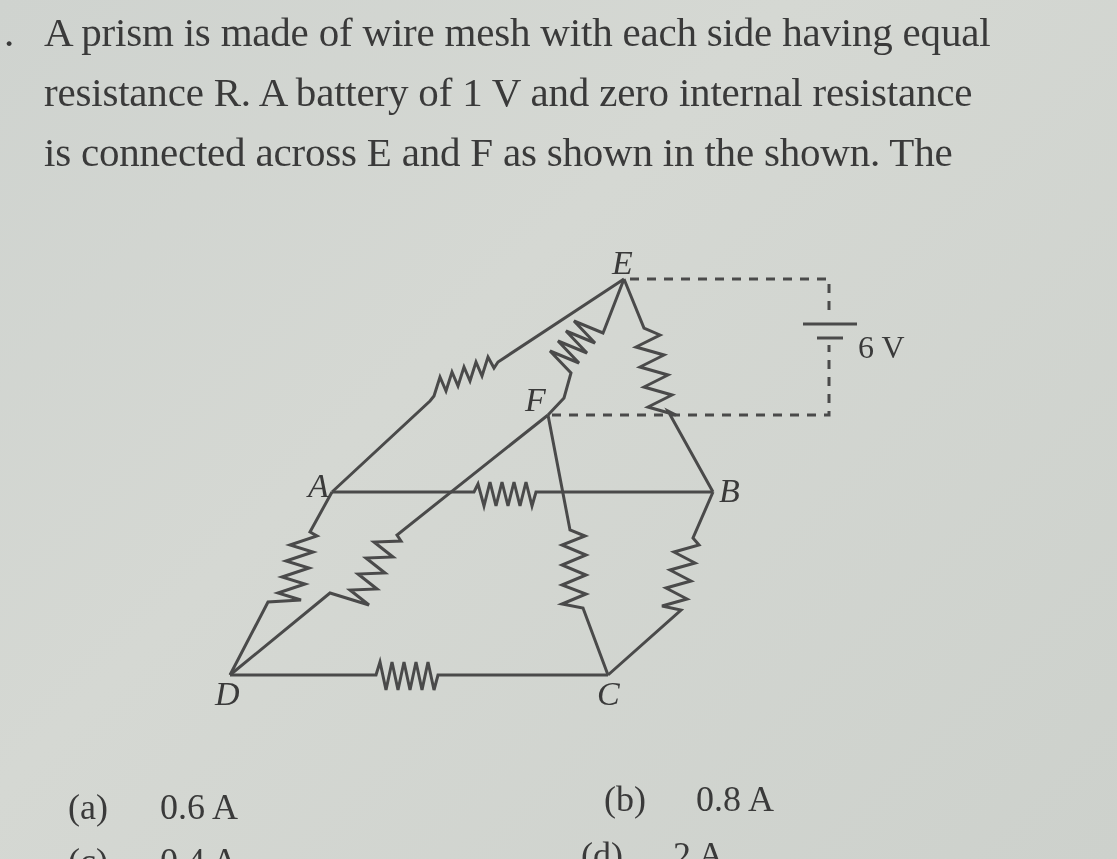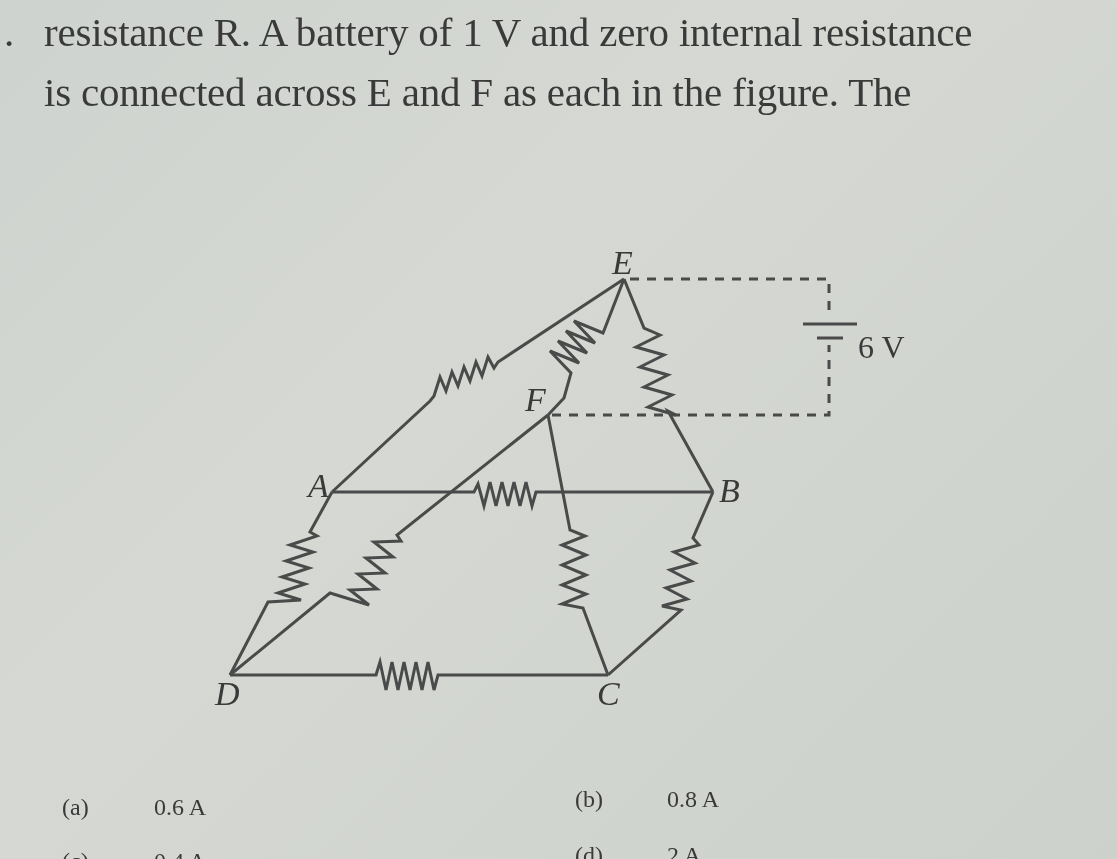--- a/index.html
+++ b/index.html
@@ -15,30 +15,31 @@
     font-size:41px; line-height:60px;
     letter-spacing:-0.2px;
   }
   .bullet { position:absolute; left:4px; top:2px; font-size:41px; line-height:60px; }
   .figure { position:absolute; left:0; top:0; width:1117px; height:859px; }
   .figure svg { position:absolute; left:0; top:0; }
   .lbl {
     position:absolute; font-size:34px; font-style:italic; line-height:34px;
   }
   .lbl-plain { position:absolute; font-size:32px; line-height:32px; }
-  .opt { position:absolute; font-size:24px; line-height:36px; white-space:pre; }
+  .opt { position:absolute; font-size:36px; line-height:36px; white-space:pre; }
   .opt .key { display:inline-block; width:92px; }
 </style>
 </head>
 <body>
 
 <div class="bullet">.</div>
 <div class="question">
+  <div>A prism is made of wire mesh with each side having equal</div>
   <div>resistance R. A battery of 1 V and zero internal resistance</div>
-  <div>is connected across E and F as each in the figure. The</div>
+  <div>is connected across E and F as shown in the shown. The</div>
 </div>
 
 <div class="figure">
   <svg width="1117" height="859" viewBox="0 0 1117 859">
     <g stroke="#4a4a4a" stroke-width="3" fill="none" stroke-linejoin="miter">
 
       <polyline points="624,279 498,362 494,368 488,357 482,376 476,362 470,381 464,367 458,386 452,372 446,391 440,377 434,396 430,401 332,492"></polyline>
 
       <polyline points="624,279 605,328 603,333 574,321 595,343 566,331 587,353 558,341 579,363 550,351 571,373 564,398 548,415"></polyline>
 
@@ -72,21 +73,21 @@
   <div class="lbl" style="left:308px;top:469px;">A</div>
   <div class="lbl" style="left:719px;top:474px;">B</div>
   <div class="lbl" style="left:215px;top:677px;">D</div>
   <div class="lbl" style="left:597px;top:677px;">C</div>
   <div class="lbl-plain" style="left:858px;top:331px;">6 V</div>
 </div>
 
 <div class="opt" style="left:50px;top:753px;">
   <span class="key">(a)</span><span>0.6 A</span>
 </div>
-<div class="opt" style="left:563px;top:745px;">
+<div class="opt" style="left:586px;top:745px;">
   <span class="key">(b)</span><span>0.8 A</span>
 </div>
 <div class="opt" style="left:50px;top:807px;">
   <span class="key">(c)</span><span>0.4 A</span>
 </div>
 <div class="opt" style="left:563px;top:801px;">
   <span class="key">(d)</span><span>2 A</span>
 </div>
 
 </body></html>

